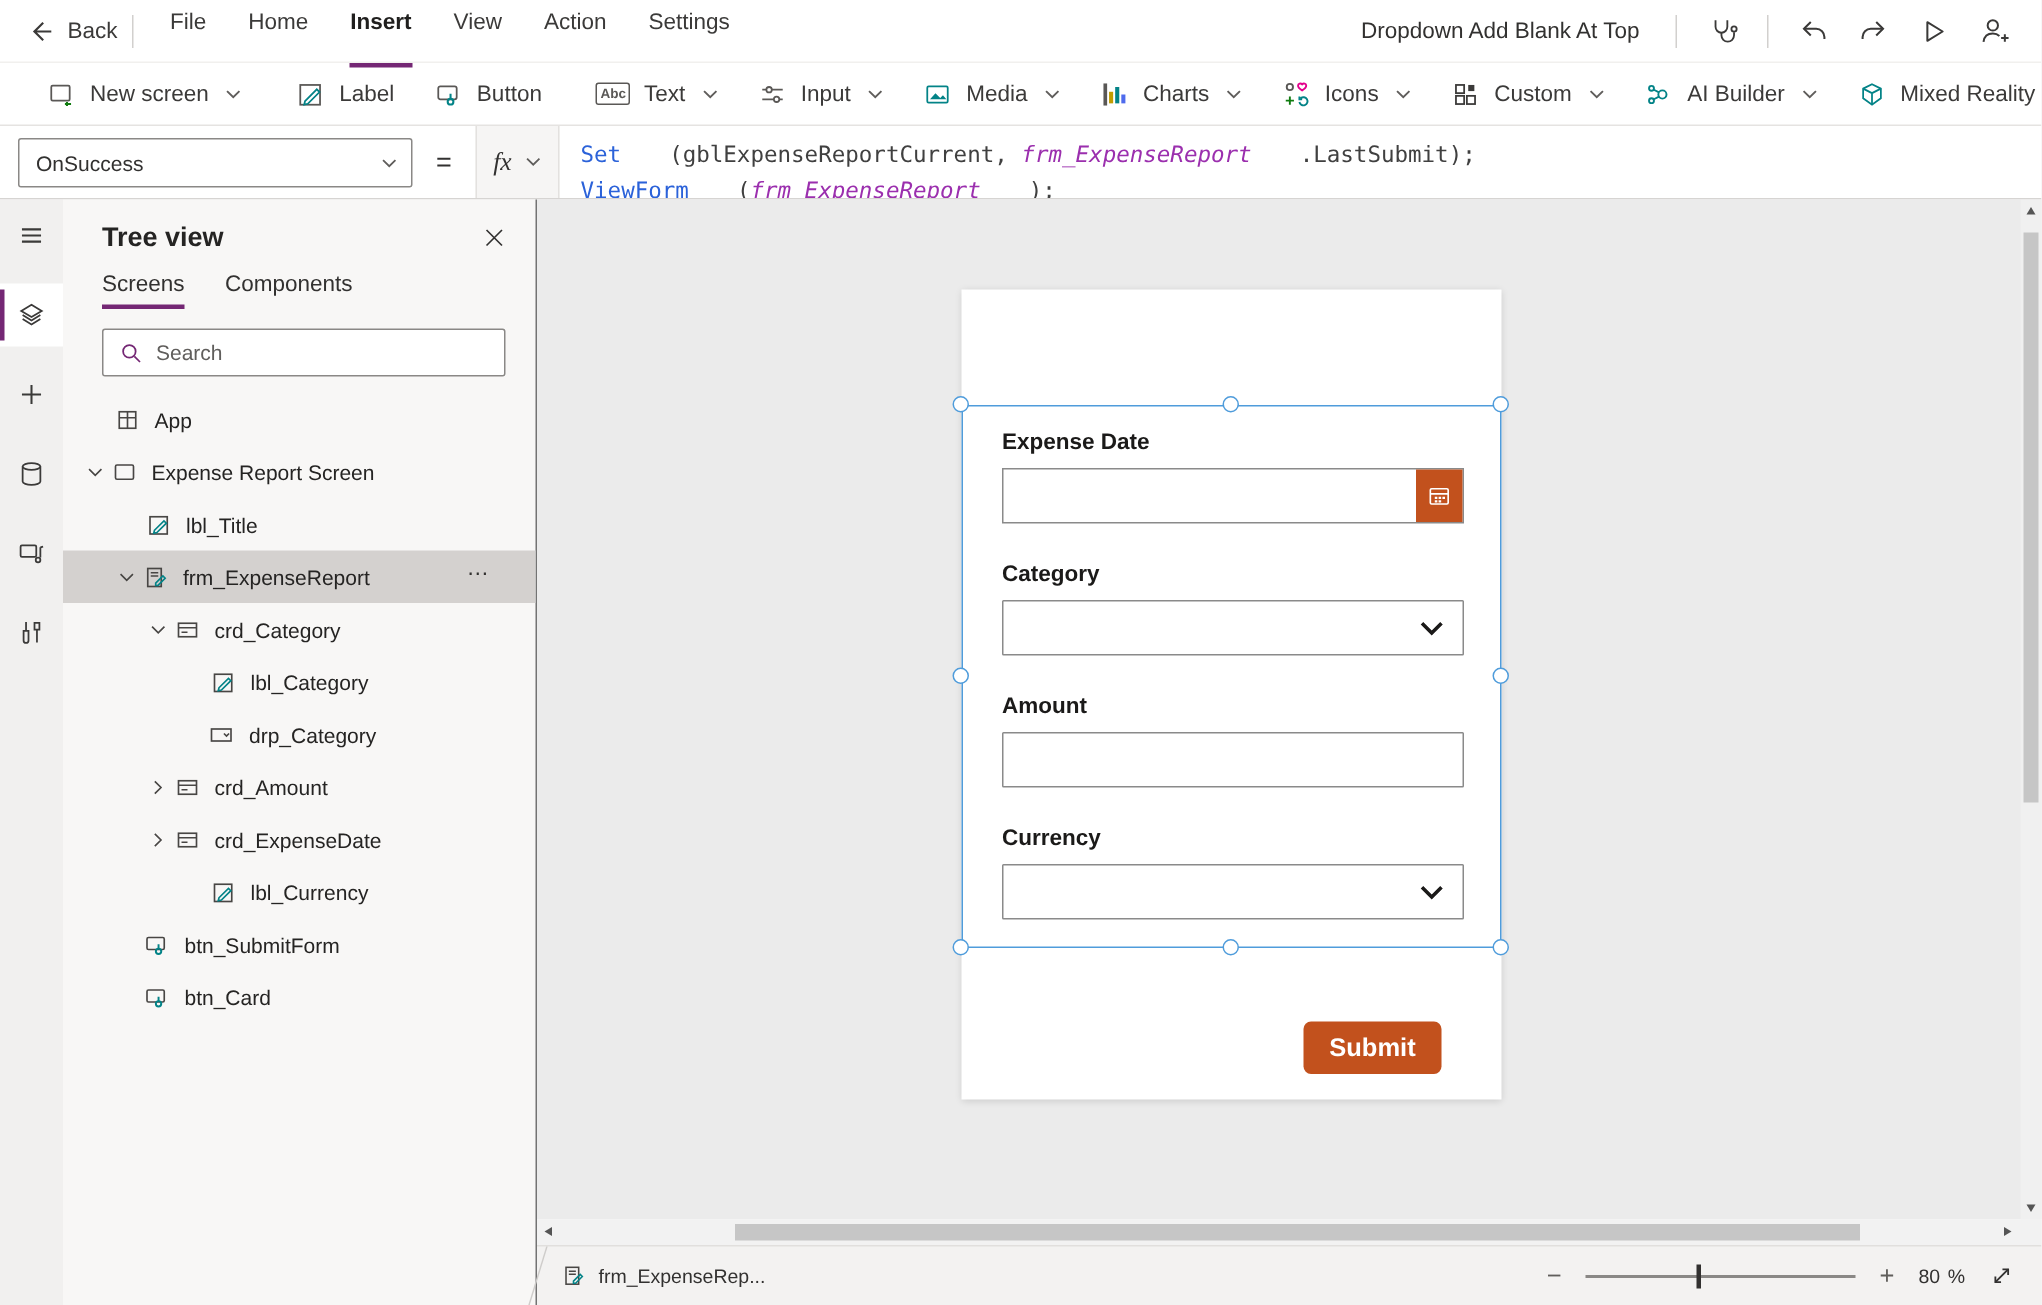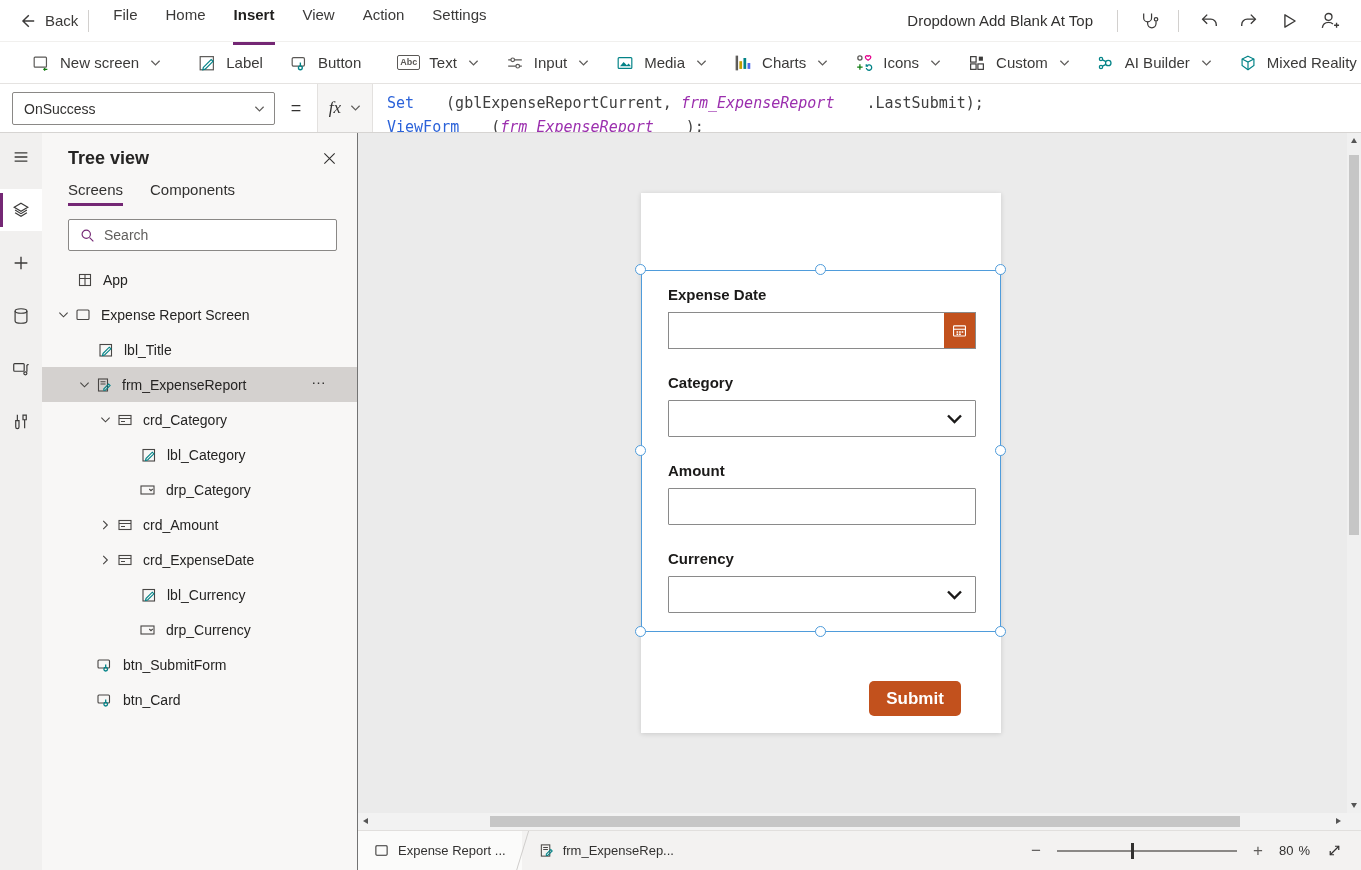--- a/index.html
+++ b/index.html
@@ -525,29 +525,20 @@
       <div class="tree-row" style="padding-left:99px">
         <span class="ticon">
             <svg width="16" height="16" viewBox="0 0 16 16" fill="none" stroke="currentColor" stroke-width="1.1">
               <rect x="2" y="2.5" width="11.5" height="11.5"></rect>
               <path d="M5 11.5 11.3 5.2l1.6 1.6L6.6 13l-2.1.5z" stroke="#038387"></path>
             </svg>
           </span>
         <span class="tlabel">lbl_Currency</span>
       </div>
 
-      <div class="tree-row" style="padding-left:97px">
-        <span class="ticon">
-            <svg width="17" height="16" viewBox="0 0 17 16" fill="none" stroke="currentColor" stroke-width="1.1">
-              <rect x="2" y="4" width="13" height="8"></rect>
-              <path d="M10.3 7l1.7 1.7L13.7 7"></path>
-            </svg>
-          </span>
-        <span class="tlabel">drp_Currency</span>
-      </div>
 
       <div class="tree-row" style="padding-left:54px">
         <span class="ticon">
             <svg width="17" height="16" viewBox="0 0 17 16" fill="none" stroke="currentColor" stroke-width="1.1">
               <rect x="2" y="3" width="11.5" height="8" rx="1"></rect>
               <path d="M9.7 7.5v3" stroke="#038387" stroke-width="1.3"></path>
               <circle cx="9.7" cy="12.2" r="1.8" stroke="#038387" stroke-width="1.3"></circle>
             </svg>
           </span>
         <span class="tlabel">btn_SubmitForm</span>
@@ -625,28 +616,20 @@
       </div>
     </div>
 
     <div class="hscroll">
       <span class="arr left"></span>
       <div class="hthumb"></div>
       <span class="arr rightA"></span>
     </div>
 
     <div class="statusbar">
-      <div class="crumb first">
-        <span>
-            <svg width="15" height="15" viewBox="0 0 16 16" fill="none" stroke="#323130" stroke-width="1.1">
-              <rect x="2" y="3" width="12" height="10" rx="1"></rect>
-            </svg>
-          </span>
-        <span>Expense Report ...</span>
-      </div>
       <div class="slant"></div>
       <div class="crumb">
         <span>
             <svg width="15" height="15" viewBox="0 0 16 16" fill="none" stroke="#484644" stroke-width="1.1">
               <rect x="2.5" y="2" width="9" height="12"></rect>
               <path d="M4.5 4.8h5M4.5 7h5"></path>
               <path d="M7.8 11.8l4.8-4.8 1.5 1.5-4.8 4.8H7.8z" stroke="#038387"></path>
             </svg>
           </span>
         <span>frm_ExpenseRep...</span>

